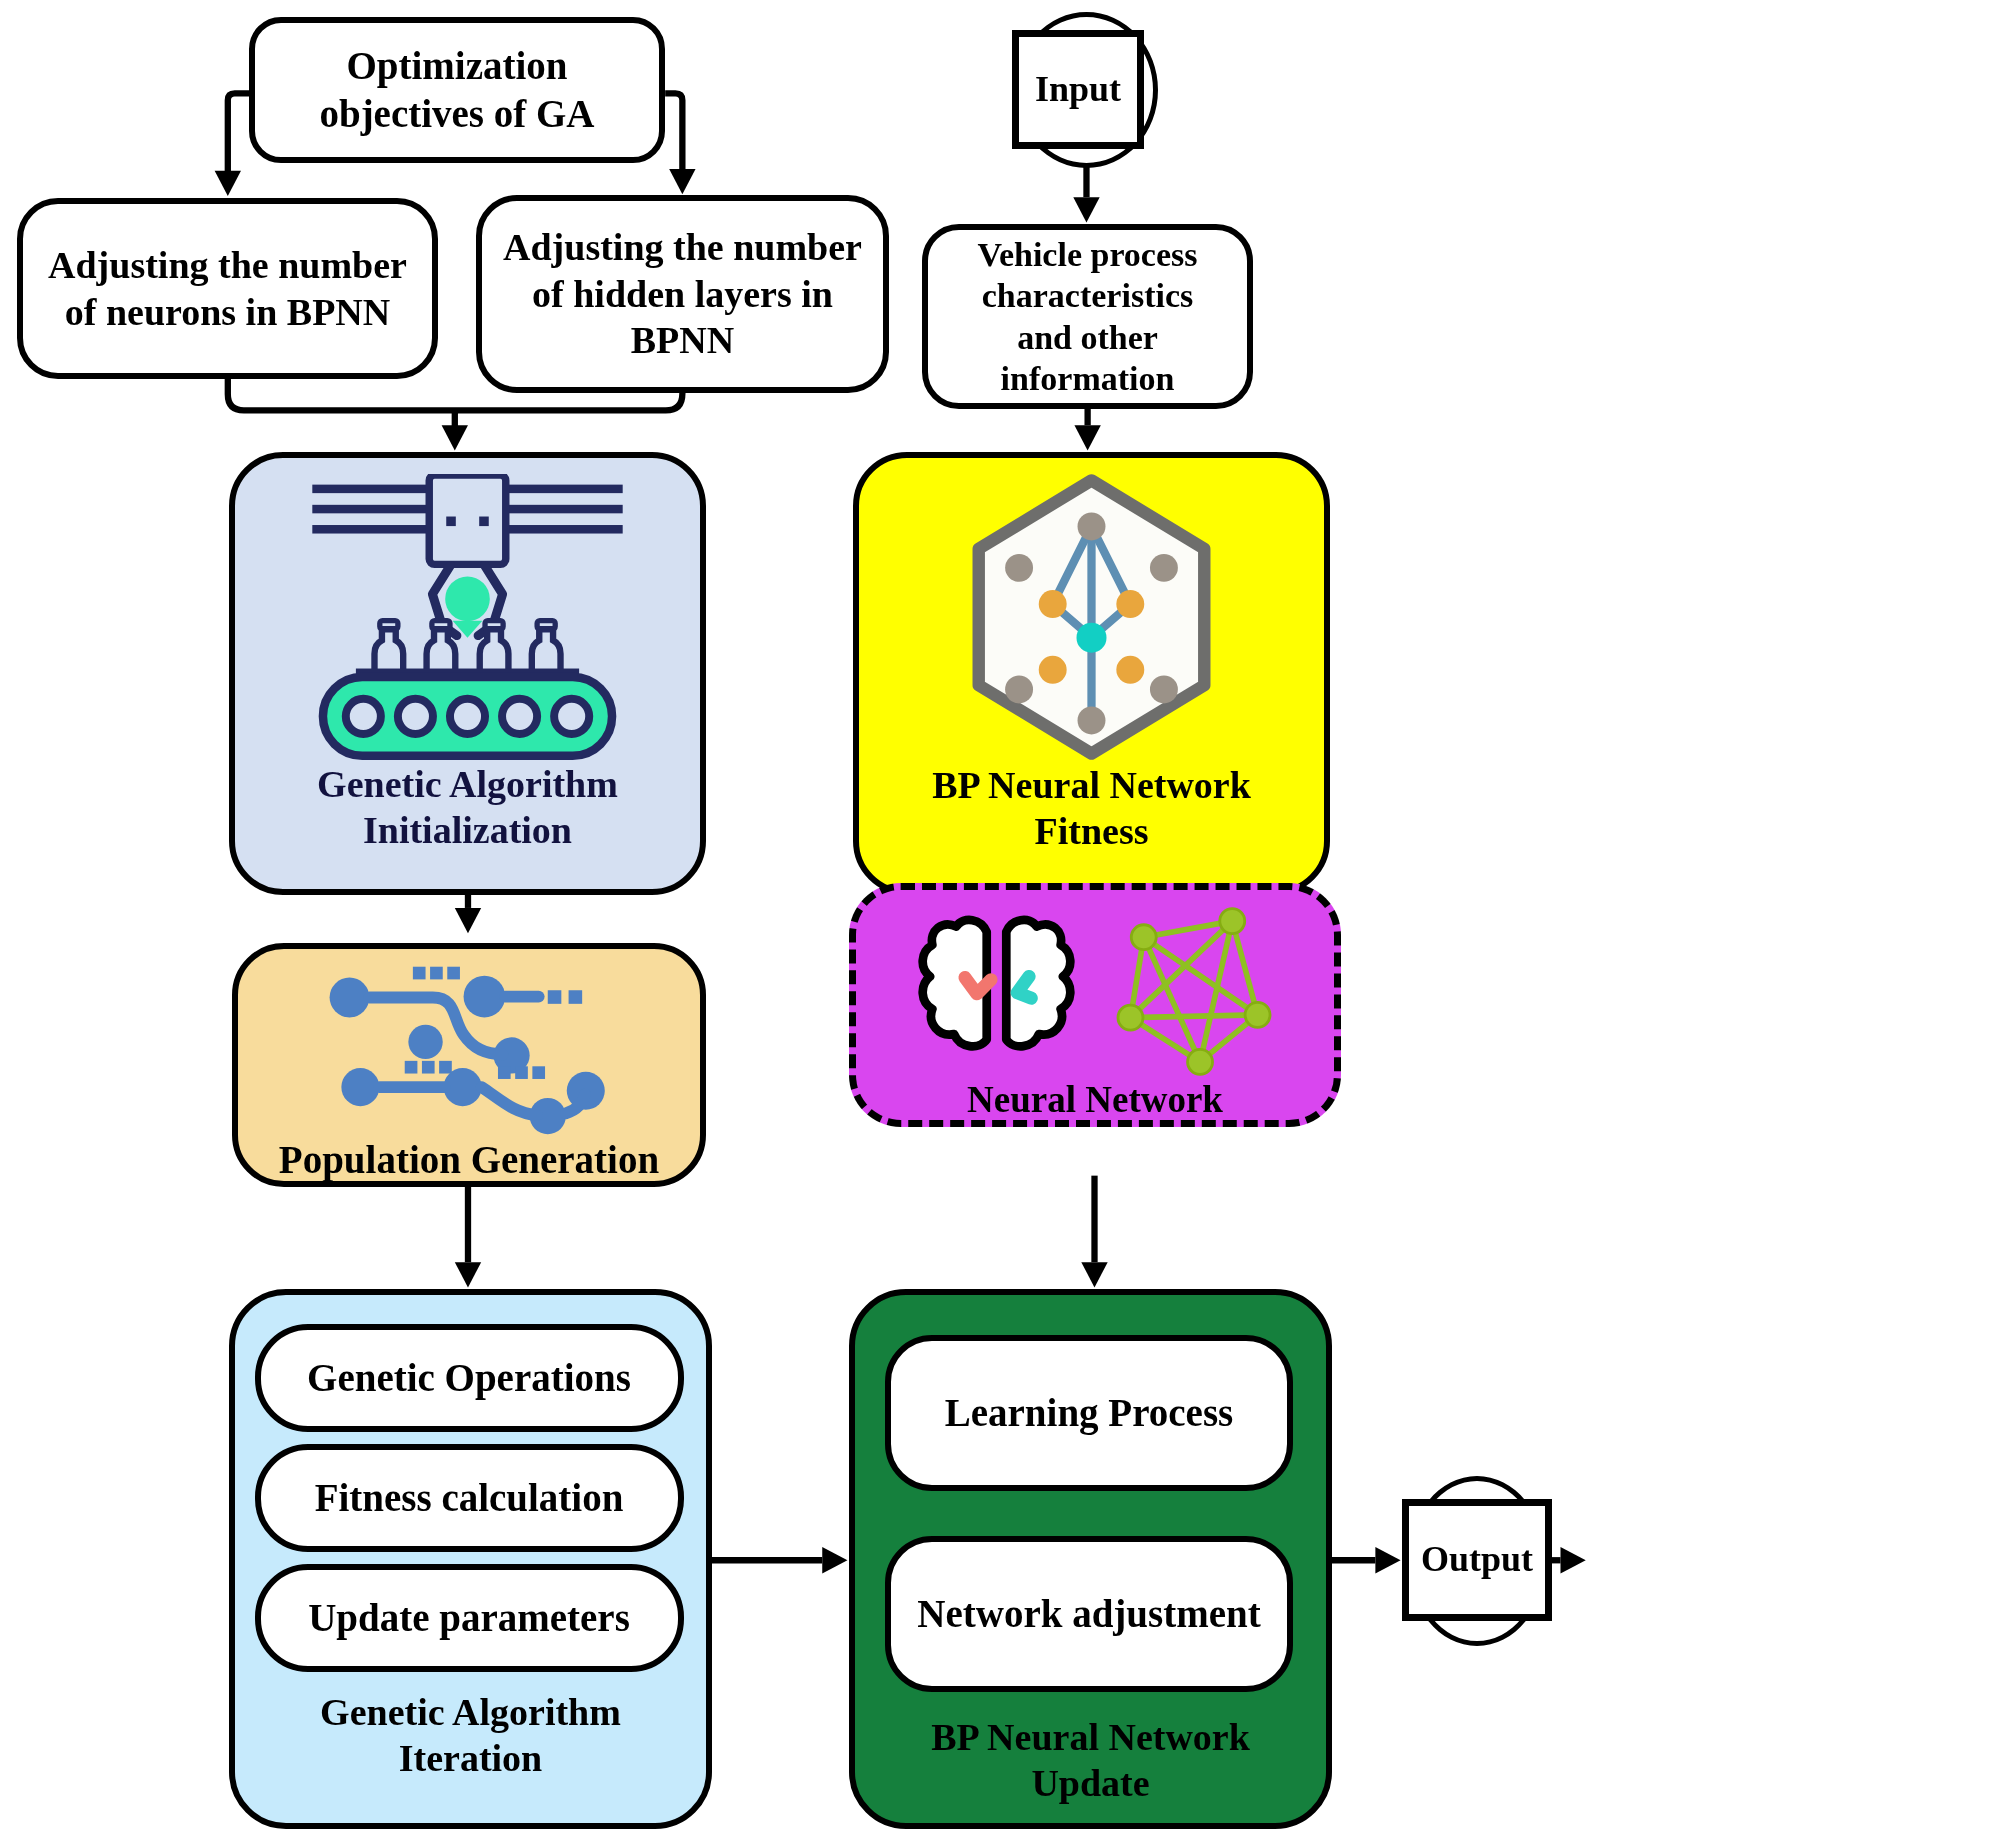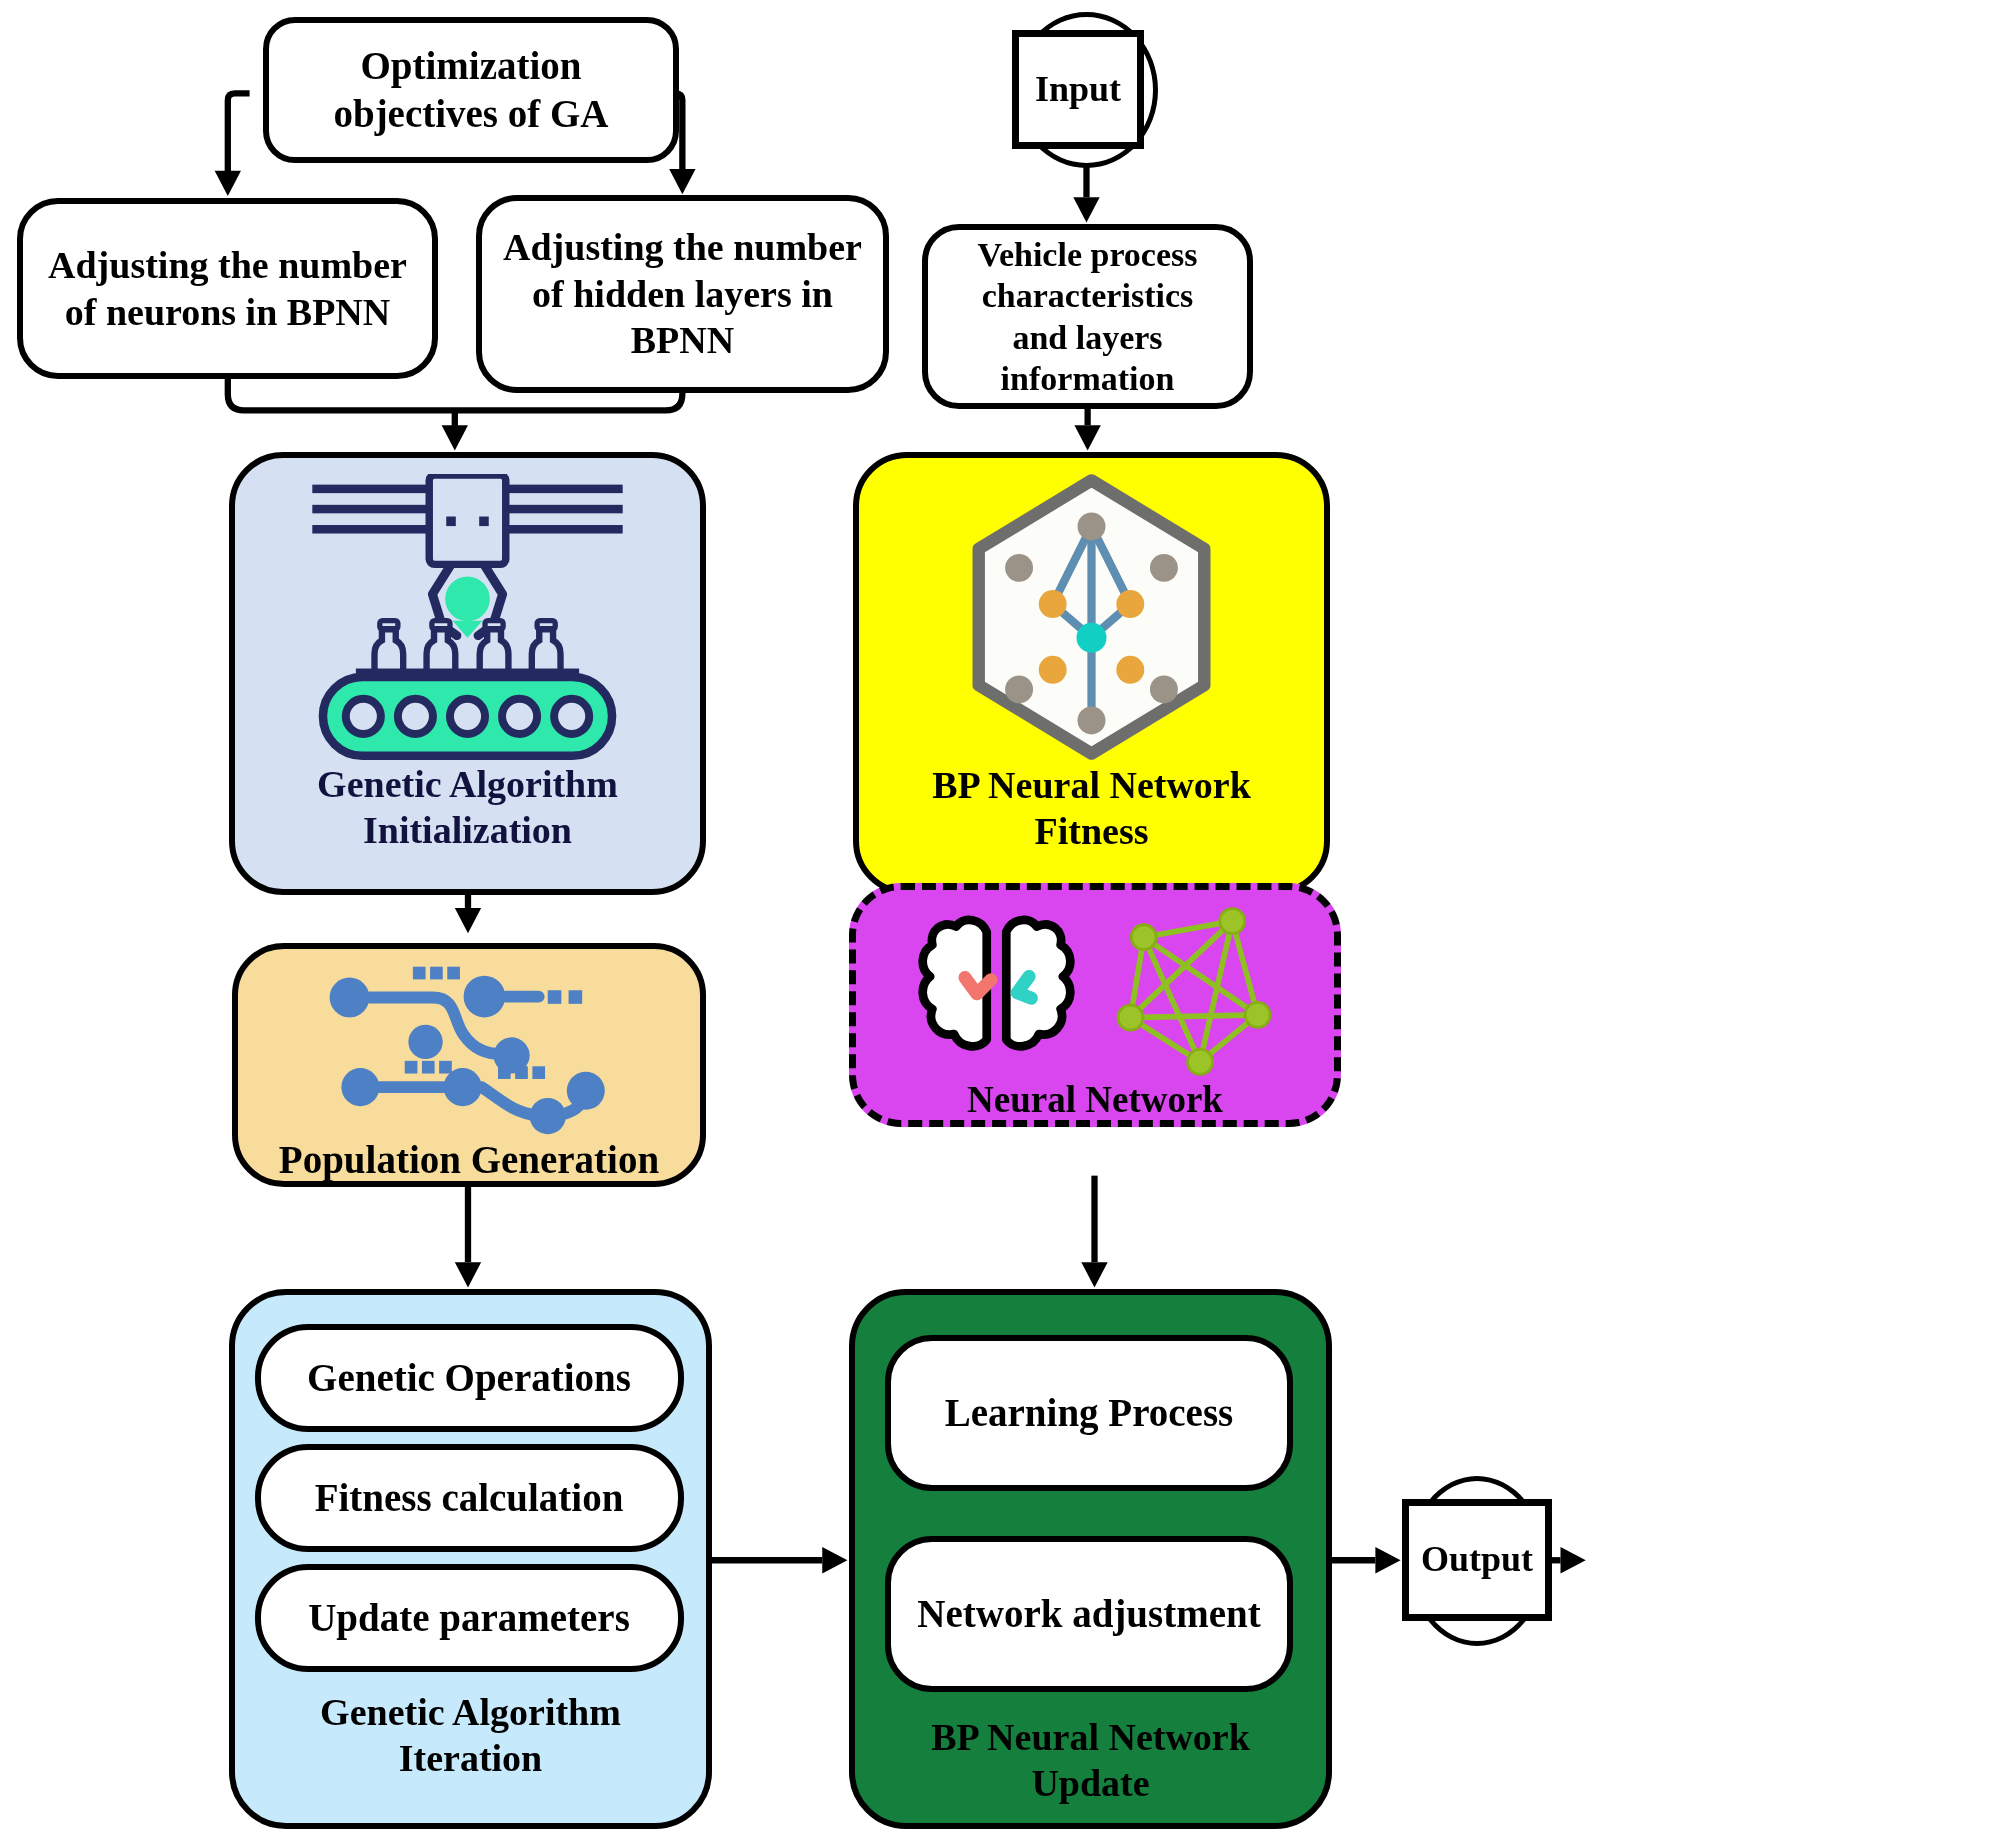--- a/index.html
+++ b/index.html
@@ -3,21 +3,21 @@
 <meta charset="utf-8">
 <style>
   html,body{margin:0;padding:0;background:#fff;}
   .canvas{position:relative;width:2005px;height:1844px;background:#ffffff;
           font-family:"Liberation Serif", serif;font-weight:bold;color:#000;overflow:hidden;}
   .canvas *{box-sizing:border-box;}
   .box{position:absolute;border:6.9px solid #000;background:#fff;display:flex;flex-direction:column;
        align-items:center;justify-content:center;text-align:center;line-height:1.22;}
   .lines div{white-space:nowrap;}
   
-  #opt{left:249px;top:17px;width:416px;height:146px;border-radius:32px;font-size:39px;margin-left:14px;}
+  #opt{left:249px;top:17px;width:416px;height:146px;border-radius:32px;font-size:39px;}
   #adjN{left:17px;top:198px;width:421px;height:181px;border-radius:41px;font-size:38px;}
   #adjH{left:476px;top:195px;width:413px;height:198px;border-radius:41px;font-size:38px;}
   .term-circle{position:absolute;border:5.7px solid #000;border-radius:50%;background:#fff;}
   #inputCircle{left:1015px;top:11.5px;width:143px;height:156px;}
   #inputBox{left:1012px;top:30px;width:132px;height:119px;border-width:7.5px;font-size:36px;}
   #vehicle{left:922px;top:224px;width:331px;height:185px;border-radius:37px;font-size:34px;}
   
   #gaInit{left:229px;top:452px;width:477px;height:443px;border-radius:54px;background:#d5e0f2;
           font-size:38px;color:#12123f;justify-content:flex-start;padding-top:16px;}
   #bpTrain{left:853px;top:452px;width:477px;height:443px;border-radius:54px;background:#ffff00;
@@ -100,21 +100,21 @@
     <div>BPNN</div>
   </div>
 
   <div class="box" id="inputBox">
     <div>Input</div>
   </div>
 
   <div class="box lines" id="vehicle">
     <div>Vehicle process</div>
     <div>characteristics</div>
-    <div>and layers</div>
+    <div>and other</div>
     <div>information</div>
   </div>
 
   <div class="box" id="gaInit">
     <div class="iconwrap">
       <svg width="321" height="287" viewBox="0 0 600 540" xmlns="http://www.w3.org/2000/svg">
         <g fill="#232a60">
           <rect x="8" y="20" width="214" height="16"></rect>
             <rect x="8" y="58" width="214" height="16"></rect>
             <rect x="8" y="96" width="214" height="16"></rect>

